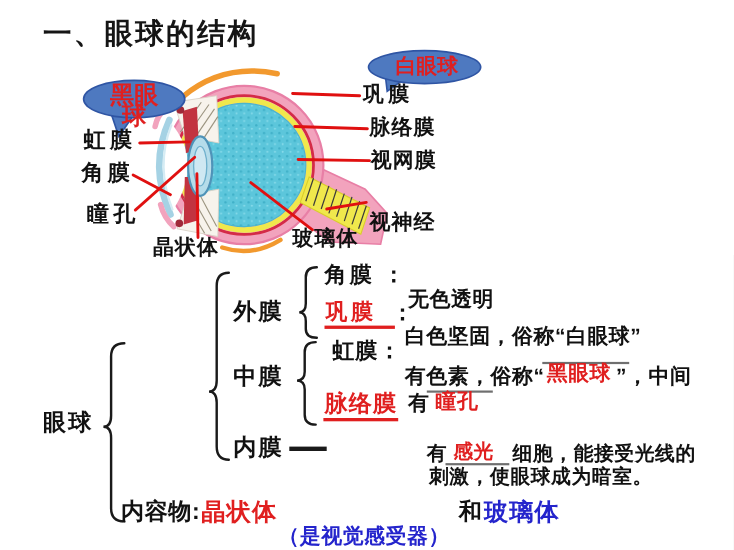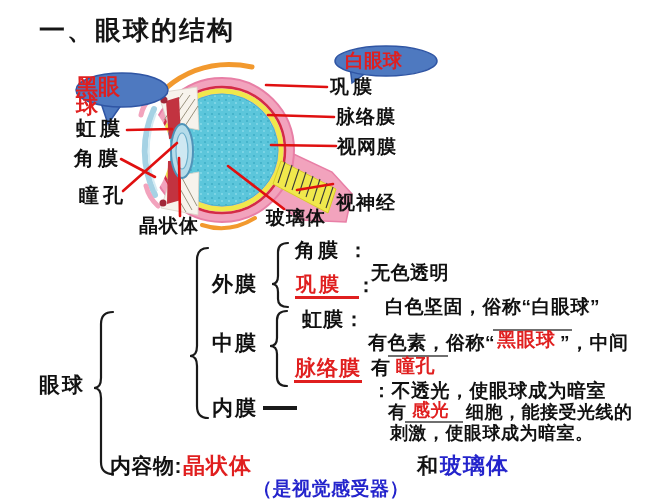--- a/index.html
+++ b/index.html
@@ -11,21 +11,21 @@
   .abs{position:absolute;white-space:nowrap;line-height:1.15;}
   .red{color:var(--emphasis-red);}
   .blue{color:var(--emphasis-blue);}
   .title{font-size:26px;letter-spacing:2px;color:#151515;}
   .eyelbl{font-size:20px;letter-spacing:4px;}
   .eyelbl-r{font-size:19px;letter-spacing:1px;}
   .node{font-size:21px;letter-spacing:2px;}
   .term{font-size:20px;letter-spacing:3px;}
   .desc{font-size:19px;letter-spacing:0.5px;margin-top:21px;}
   .desc2{font-size:18px;letter-spacing:0.5px;}
-  .callout-text{color:var(--emphasis-red);text-align:left;white-space:pre-line;z-index:5;}
+  .callout-text{color:var(--emphasis-red);text-align:center;white-space:pre-line;z-index:5;}
   .uline{position:absolute;z-index:4;}
   .uline.redline{background:var(--emphasis-red);height:3px;}
   .uline.grayline{background:#6f6f6f;height:2px;}
   .dashline{position:absolute;background:#1a1a1a;height:3.5px;z-index:4;}
   svg.overlay{position:absolute;left:0;top:0;z-index:1;}
   .txt{z-index:6;}
 </style>
 </head>
 <body>
 
@@ -138,34 +138,33 @@
 
   <div class="abs txt node" style="left:39px;top:373px">眼球</div>
 
   <div class="abs txt node" style="left:212px;top:272px">外膜</div>
   <div class="abs txt term" style="left:295px;top:239px">角膜</div>
   <div class="abs txt term" style="left:348px;top:239px">：</div>
   <div class="abs txt desc" style="left:371px;top:241px">无色透明</div>
   <div class="abs txt term red" style="left:296px;top:273px">巩膜</div>
   <div class="uline redline" style="left:295px;top:296px;width:64px"></div>
   <div class="abs txt term" style="left:356px;top:274px">：</div>
-  <div class="abs txt desc" style="left:385px;top:275px">白色坚固，俗称“白眼球”</div>
+  <div class="abs txt desc" style="left:368px;top:275px">白色坚固，俗称“白眼球”</div>
 
   <div class="abs txt node" style="left:212px;top:331px">中膜</div>
   <div class="abs txt term" style="left:302px;top:308px;letter-spacing:1px">虹膜：</div>
   <div class="abs txt desc" style="left:368px;top:311px">有色素，俗称“</div>
   <div class="abs txt desc red" style="left:497px;top:308px">黑眼球</div>
   <div class="uline grayline" style="left:493px;top:329px;width:79px"></div>
   <div class="abs txt desc" style="left:560px;top:311px">”，中间</div>
   <div class="abs txt desc" style="left:371px;top:336px">有</div>
   <div class="abs txt desc red" style="left:396px;top:334px">瞳孔</div>
   <div class="uline grayline" style="left:388px;top:355px;width:60px"></div>
   <div class="abs txt node red" style="left:295px;top:356px;letter-spacing:1px">脉络膜</div>
   <div class="uline redline" style="left:294px;top:380px;width:68px"></div>
-  <div class="abs txt desc" style="left:372px;top:359px">：不透光，使眼球成为暗室</div>
 
   <div class="abs txt node" style="left:212px;top:396px">内膜</div>
   <div class="dashline" style="left:263px;top:406px;width:34px"></div>
   <div class="abs txt desc2" style="left:388px;top:402px">有</div>
   <div class="abs txt desc2 red" style="left:412px;top:400px">感光</div>
   <div class="uline grayline" style="left:405px;top:421px;width:58px"></div>
   <div class="abs txt desc2" style="left:466px;top:402px">细胞，能接受光线的</div>
   <div class="abs txt desc2" style="left:390px;top:423px">刺激，使眼球成为暗室。</div>
 
   <div class="abs txt node" style="left:110px;top:454px;letter-spacing:0.5px">内容物:</div>

